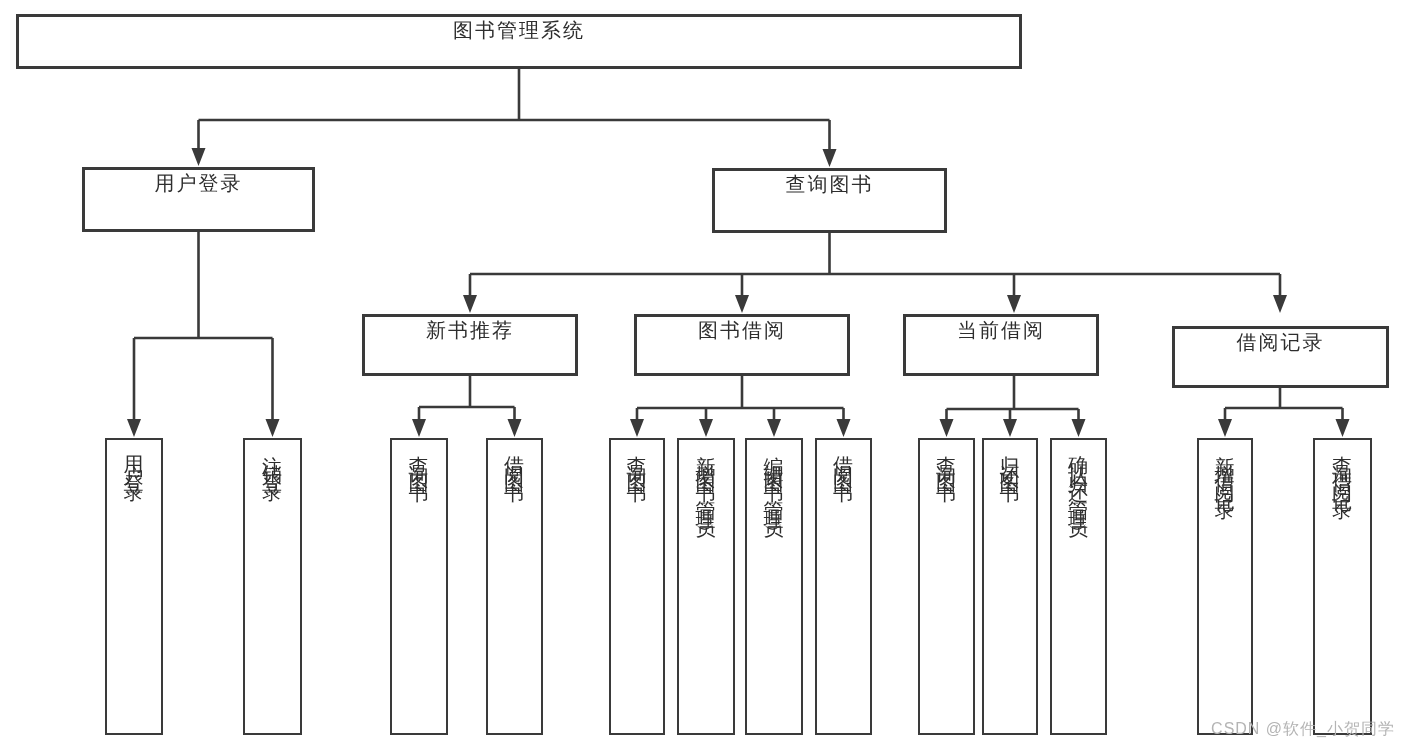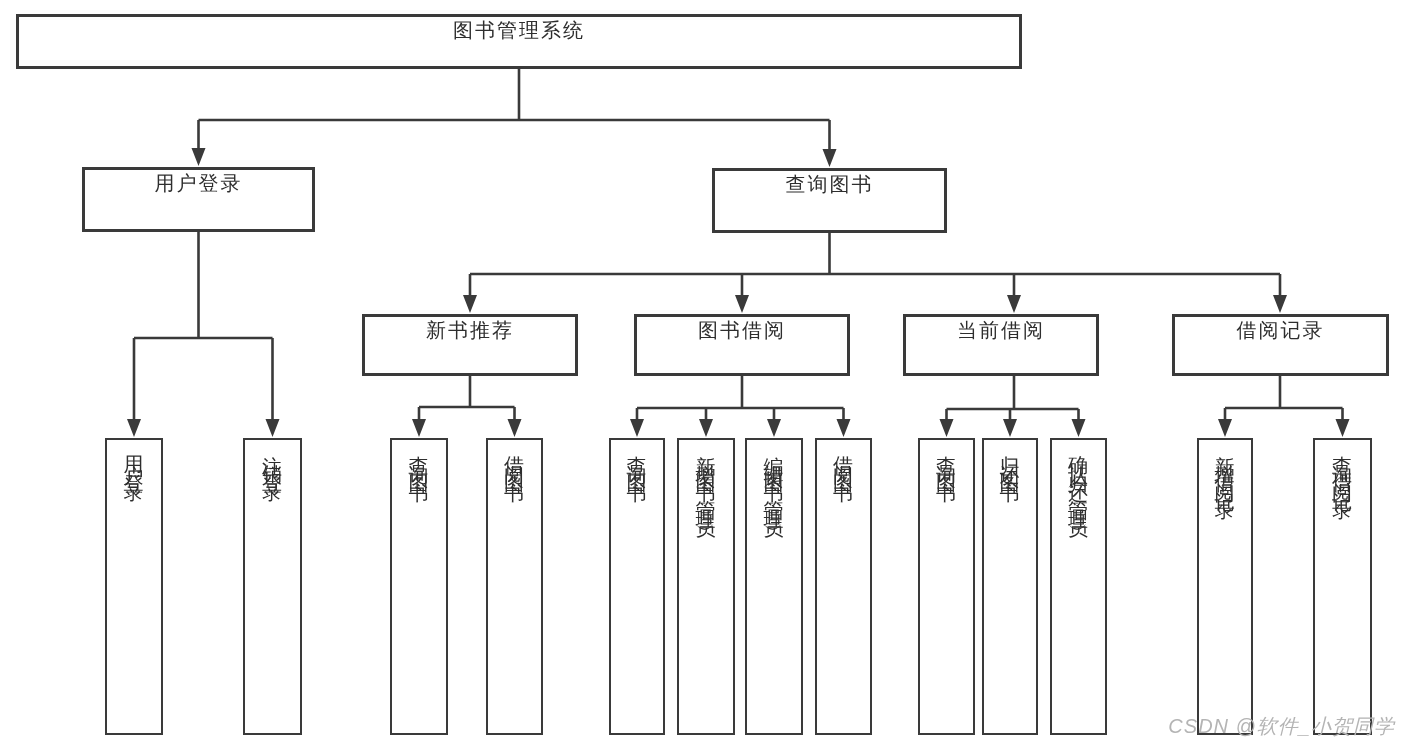--- a/index.html
+++ b/index.html
@@ -25,23 +25,22 @@
   .leaf { border-width:2.5px; }
   .leaf .v {
     writing-mode:vertical-rl;
     text-orientation:mixed;
     letter-spacing:9px;
     line-height:1;
     white-space:nowrap;
   }
   .watermark {
     position:absolute; right:10px; bottom:7px; z-index:5;
-    font-size:20px; letter-spacing:1px;
+    font-size:16px; letter-spacing:1px;
     color:var(--watermark,#b4b4b4);
-    font-style:italic;
   }
 </style>
 </head>
 <body>
 
 <div class="stage">
 
   <svg class="wires" viewBox="0 0 1405 747" aria-hidden="true">
     <path class="wire" d="
       M519 69 V120
@@ -112,21 +111,21 @@
 
   <div class="node" style="left:634px;top:314px;width:216px;height:62px">
     <span>图书借阅</span>
   </div>
   <div class="node" style="left:362px;top:314px;width:216px;height:62px">
     <span>新书推荐</span>
   </div>
   <div class="node" style="left:903px;top:314px;width:196px;height:62px">
     <span>当前借阅</span>
   </div>
-  <div class="node" style="left:1172px;top:314px;width:217px;height:62px">
+  <div class="node" style="left:1172px;top:326px;width:217px;height:62px">
     <span>借阅记录</span>
   </div>
 
   <div class="node leaf" style="left:105px;top:438px;width:58px;height:297px">
     <span class="v">用户登录</span>
   </div>
   <div class="node leaf" style="left:243px;top:438px;width:59px;height:297px">
     <span class="v">注销登录</span>
   </div>
 

